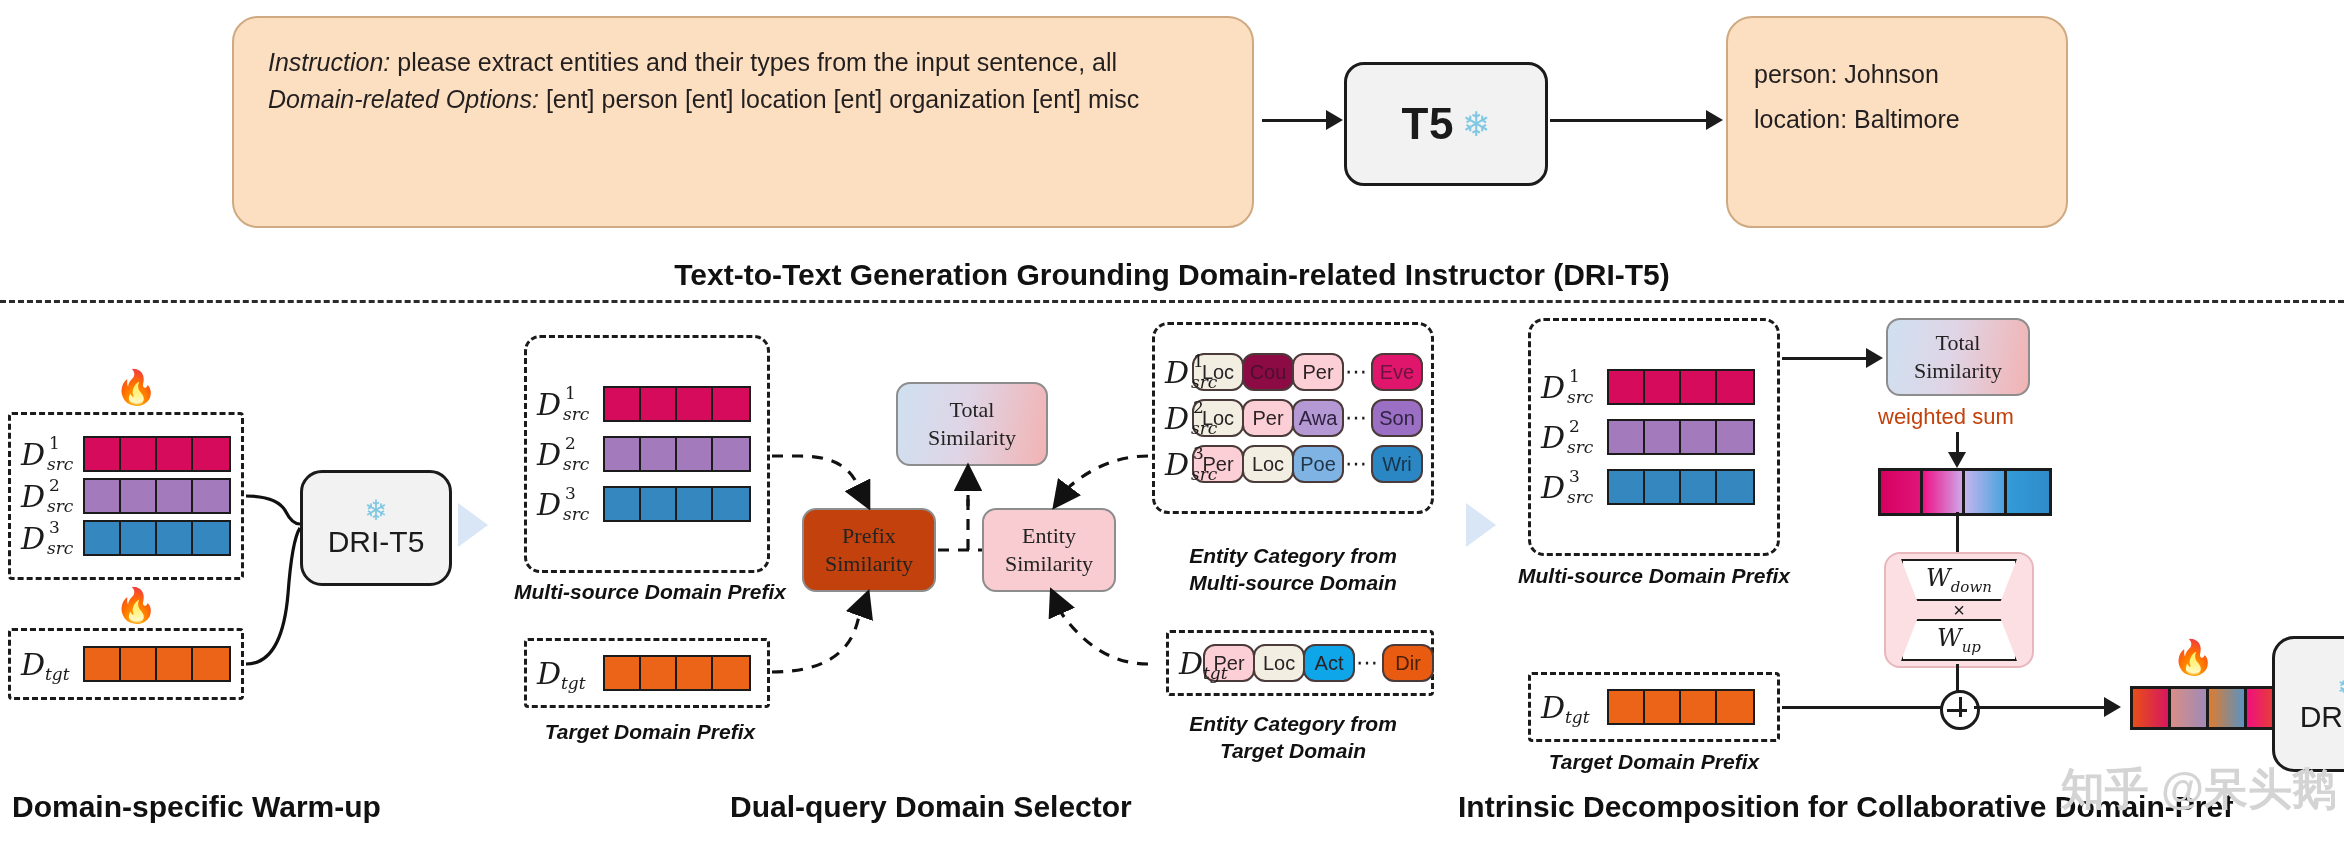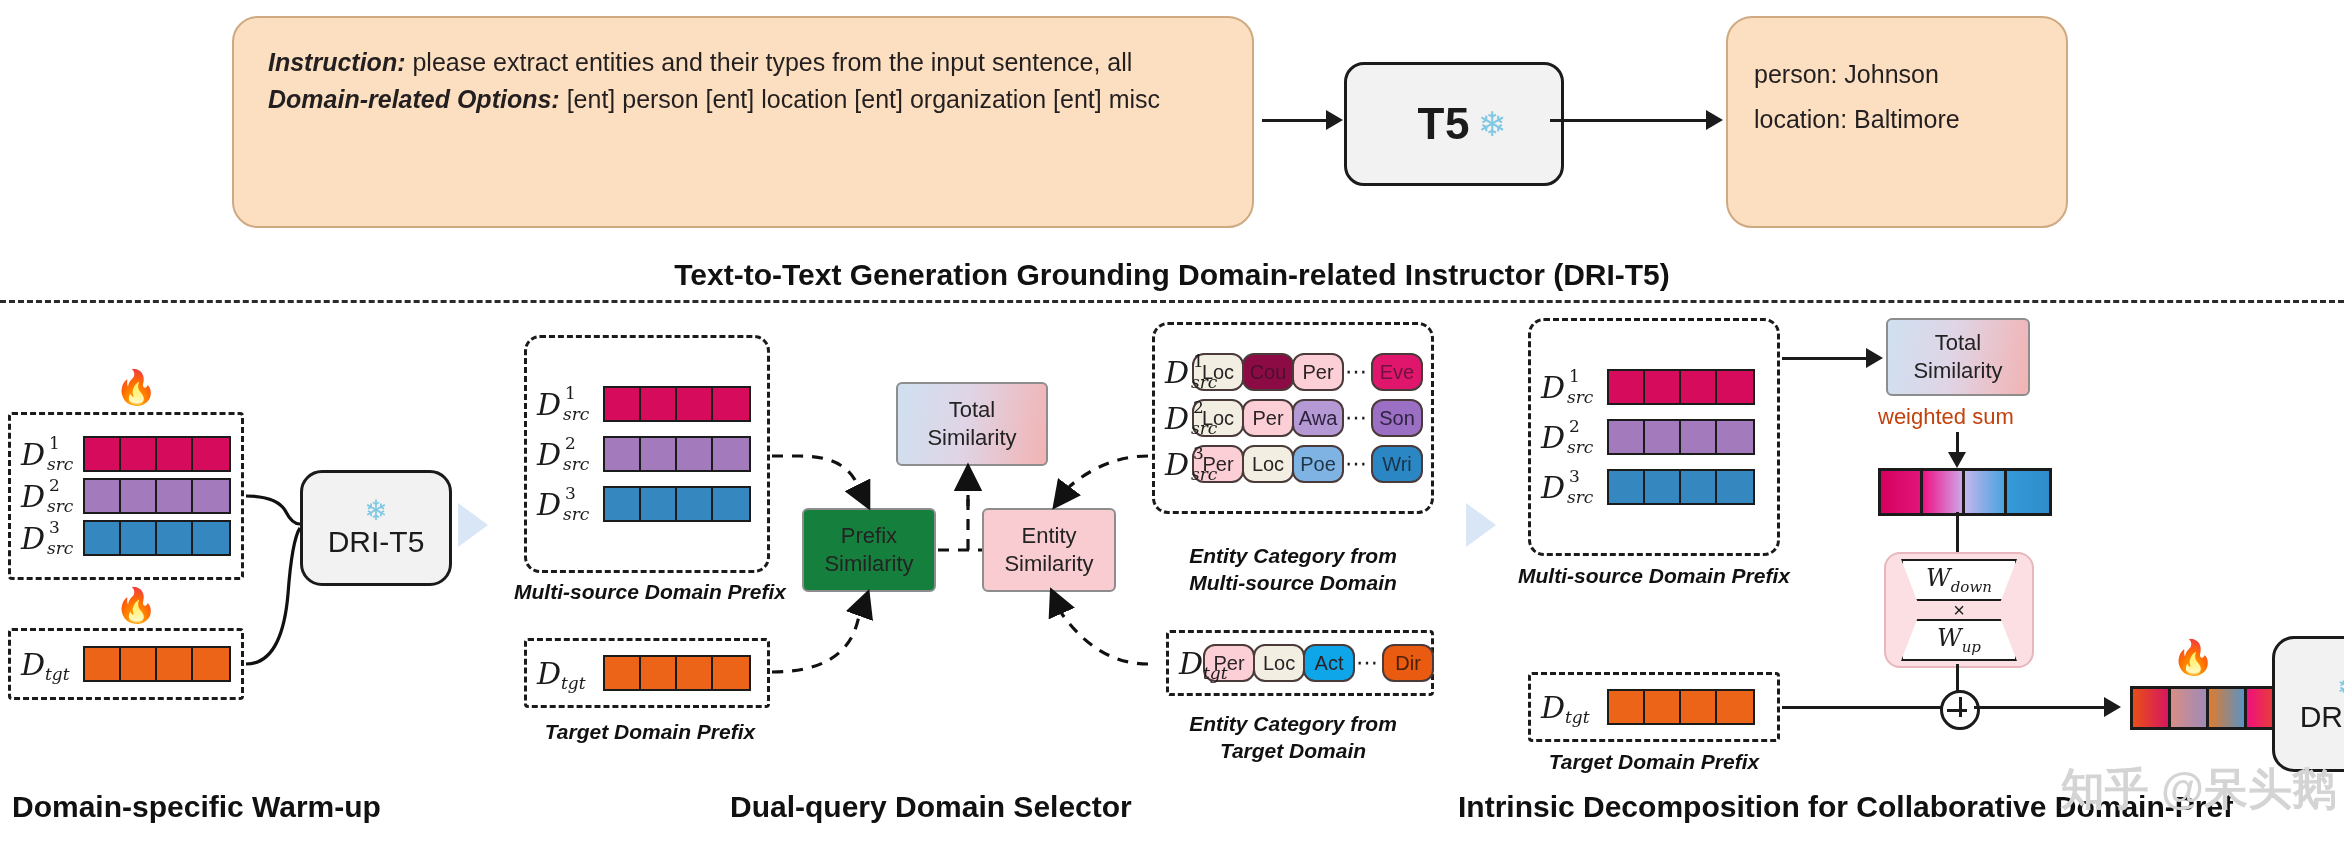--- a/index.html
+++ b/index.html
@@ -8,26 +8,26 @@
 
   .abs{position:absolute;}
 
   
   #instruction-box{
     left:232px;top:16px;width:1022px;height:212px;
     background:#fbdfc0;border:2px solid #cfa982;border-radius:26px;
     box-sizing:border-box;padding:26px 34px;
   }
   .instr-line{font-size:25px;line-height:37px;color:#231f20;white-space:nowrap;}
-  .instr-line b{font-style:italic;font-weight:bold;}
+  .instr-line b{font-style:italic;font-weight:normal;}
 
   #t5-box{
     left:1344px;top:62px;width:198px;height:118px;
     background:#f2f2f2;border:3px solid #1b1b1b;border-radius:20px;
-    display:flex;align-items:center;justify-content:center;gap:8px;padding-left:16px;
+    display:flex;align-items:center;justify-content:center;gap:8px;
   }
   #t5-box .t5-label{font-size:44px;font-weight:bold;letter-spacing:0.5px;}
 
   #output-box{
     left:1726px;top:16px;width:342px;height:212px;
     background:#fbdfc0;border:2px solid #cfa982;border-radius:26px;
     box-sizing:border-box;padding:34px 26px;
   }
   .out-line{font-size:25px;line-height:45px;color:#231f20;white-space:nowrap;}
 
@@ -80,26 +80,26 @@
 
   
   .model-box{
     background:#f2f2f2;border:3px solid #1b1b1b;border-radius:22px;
     display:flex;flex-direction:column;align-items:center;justify-content:center;
   }
   .model-box .mlabel{font-size:36px;font-weight:normal;}
 
   
   .sim-box{
-    border:2px solid #8d8d8d;border-radius:6px;
+    border:2px solid #8d8d8d;border-radius:14px;
     display:flex;align-items:center;justify-content:center;text-align:center;
-    font-size:22px;line-height:28px;color:#232323;box-sizing:border-box;
+    font-size:22px;line-height:28px;color:#232323;box-sizing:border-box;font-family:Liberation Serif, serif;
   }
   #total-sim{background:linear-gradient(100deg,#cfe0f0 0%,#dfd5e6 45%,#f2b3b3 100%);}
-  #prefix-sim{background:#15803d;}
+  #prefix-sim{background:#c2410c;}
   #entity-sim{background:#f8ccd0;}
 
   
   .fat-arrow{width:0;height:0;
     border-top:22px solid transparent;border-bottom:22px solid transparent;
     border-left:30px solid #d8e6f5;}
 
   
   .chip-row{display:flex;align-items:center;}
   .chip{

